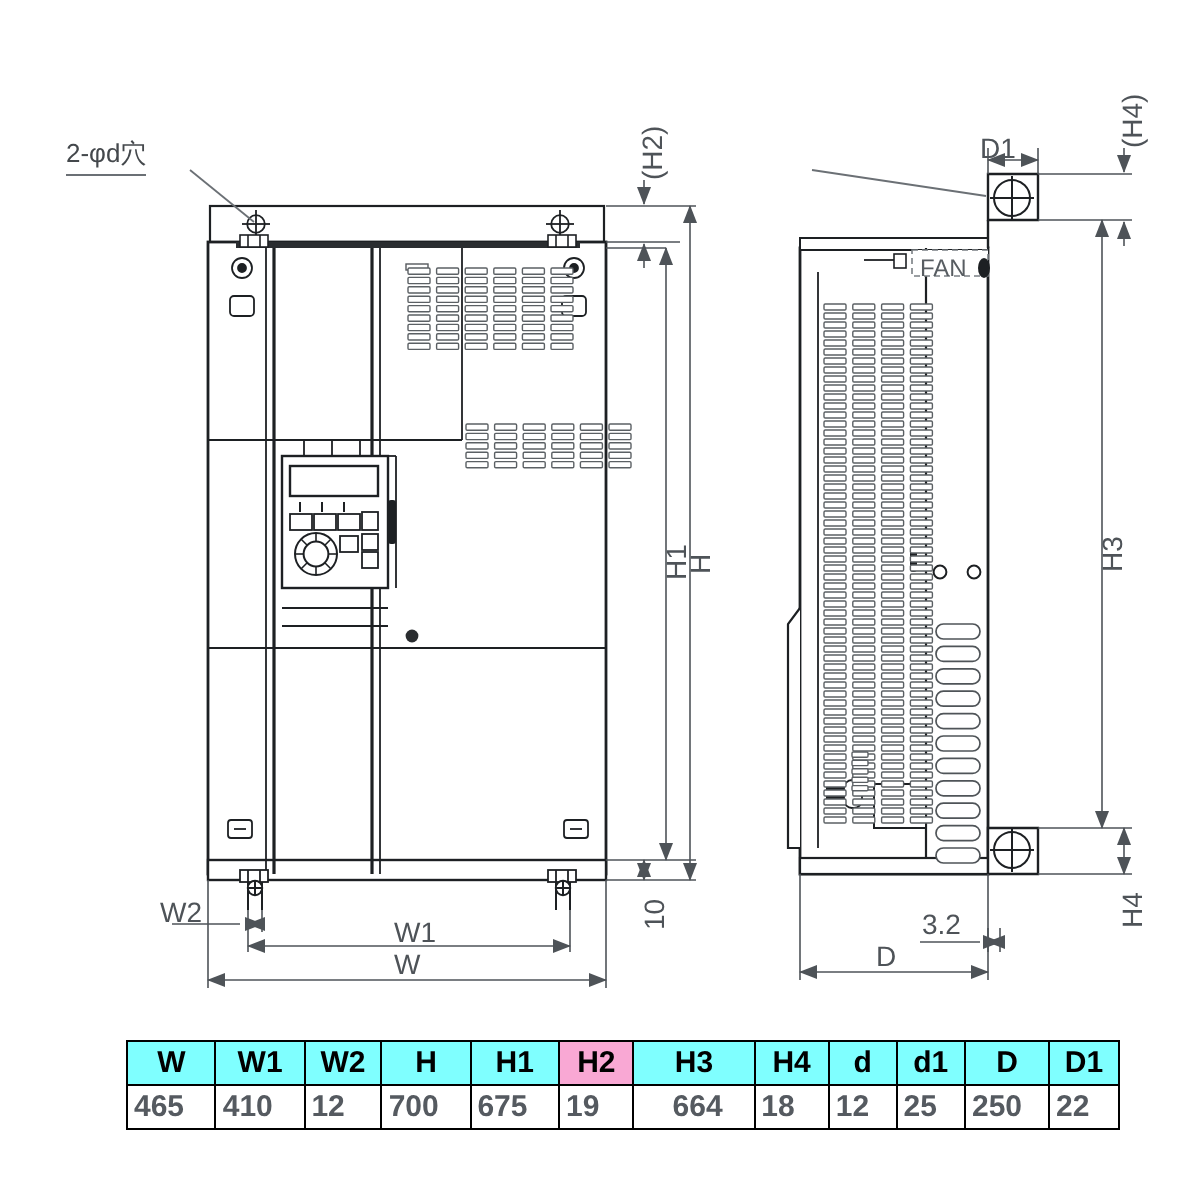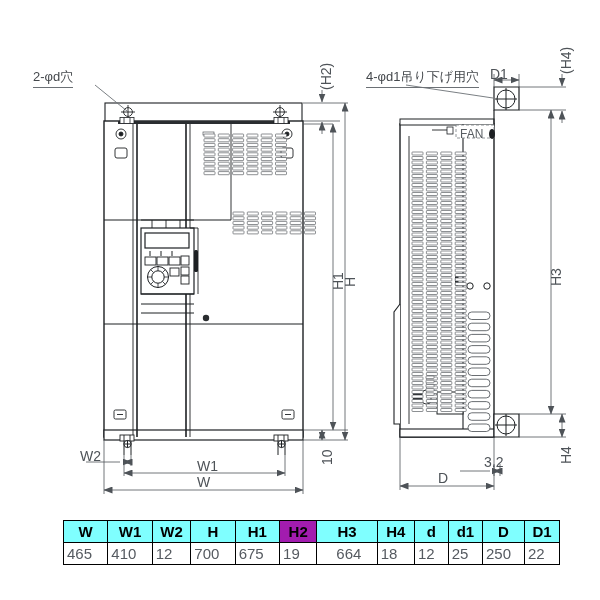--- a/index.html
+++ b/index.html
@@ -9,21 +9,21 @@
   svg.draw{position:absolute;left:0;top:0;width:600px;height:600px;}
 
   
   #dim-table{position:absolute;left:63px;top:496px;border-collapse:collapse;
              table-layout:fixed;}
   #dim-table td{border:1px solid #000;height:21px;padding:0 3px;
                 font-size:15px;line-height:19px;}
   #dim-table tr.hdr td{background:#7FFFFF;text-align:center;font-weight:bold;
                        color:#000;}
   #dim-table tr.val td{background:#ffffff;text-align:left;color:#555a60;
-                       font-weight:normal;}
+                       font-weight:bold;}
   #unit-label{position:absolute;left:505px;top:558px;font-size:27px;
               font-weight:bold;color:#a8a8a8;letter-spacing:0px;}
 
   
   .anno{position:absolute;color:#44484c;font-size:13px;white-space:nowrap;}
   .anno.u{border-bottom:1px solid #6b7075;padding-bottom:1px;}
   .dimtxt{position:absolute;color:#4e5358;font-size:14px;white-space:nowrap;}
   .dimtxt.rot{transform:rotate(-90deg);transform-origin:left top;}
   .fanlbl{position:absolute;color:#585d62;font-size:12px;white-space:nowrap;text-align:right;}
 </style>
@@ -618,48 +618,47 @@
       <line x1="460" y1="447" x2="490" y2="447"></line>
     </g>
 
     <g stroke="#6b7075" stroke-width="0.9" fill="none">
       <path d="M95,61 L127,87"></path>
       <path d="M406,61 L493,74"></path>
     </g>
   </svg>
 
   <div class="anno u" style="left:33px;top:44px;">2-φd穴</div>
-  <div class="anno u" style="left:366px;top:44px;">4-φd1吊り下げ用穴</div>
   <div class="fanlbl" style="left:460px;top:103px;">FAN</div>
 
   <div class="dimtxt rot" style="left:318px;top:66px;">(H2)</div>
   <div class="dimtxt rot" style="left:330px;top:266px;">H1</div>
   <div class="dimtxt rot" style="left:342px;top:263px;">H</div>
   <div class="dimtxt rot" style="left:319px;top:441px;">10</div>
 
   <div class="dimtxt" style="left:80px;top:424px;">W2</div>
   <div class="dimtxt" style="left:197px;top:434px;">W1</div>
   <div class="dimtxt" style="left:197px;top:450px;">W</div>
 
   <div class="dimtxt rot" style="left:558px;top:50px;">(H4)</div>
   <div class="dimtxt rot" style="left:548px;top:262px;">H3</div>
   <div class="dimtxt rot" style="left:558px;top:440px;">H4</div>
   <div class="dimtxt" style="left:490px;top:42px;">D1</div>
   <div class="dimtxt" style="left:438px;top:446px;">D</div>
-  <div class="dimtxt" style="left:484px;top:430px;">3.2</div>
+  <div class="dimtxt" style="left:461px;top:430px;">3.2</div>
 
   <table id="dim-table">
     <tbody>
       <tr class="hdr" id="hdr-row">
           <td style="width: 46px; background: rgb(127, 255, 255);">W</td>
           <td style="width: 46px; background: rgb(127, 255, 255);">W1</td>
           <td style="width: 38px; background: rgb(127, 255, 255);">W2</td>
           <td style="width: 46px; background: rgb(127, 255, 255);">H</td>
           <td style="width: 46px; background: rgb(127, 255, 255);">H1</td>
-          <td style="width: 38px; background: #a21caf;">H2</td>
+          <td style="width: 38px; background: #f9a8d4;">H2</td>
           <td style="width: 46px; background: rgb(127, 255, 255);">H3</td>
           <td style="width: 38px; background: rgb(127, 255, 255);">H4</td>
           <td style="width: 34px; background: rgb(127, 255, 255);">d</td>
           <td style="width: 34px; background: rgb(127, 255, 255);">d1</td>
           <td style="width: 42px; background: rgb(127, 255, 255);">D</td>
           <td style="width: 34px; background: rgb(127, 255, 255);">D1</td>
         </tr>
       <tr class="val" id="val-row">
           <td style="width: 46px;">465</td>
           <td style="width: 46px;">410</td>

